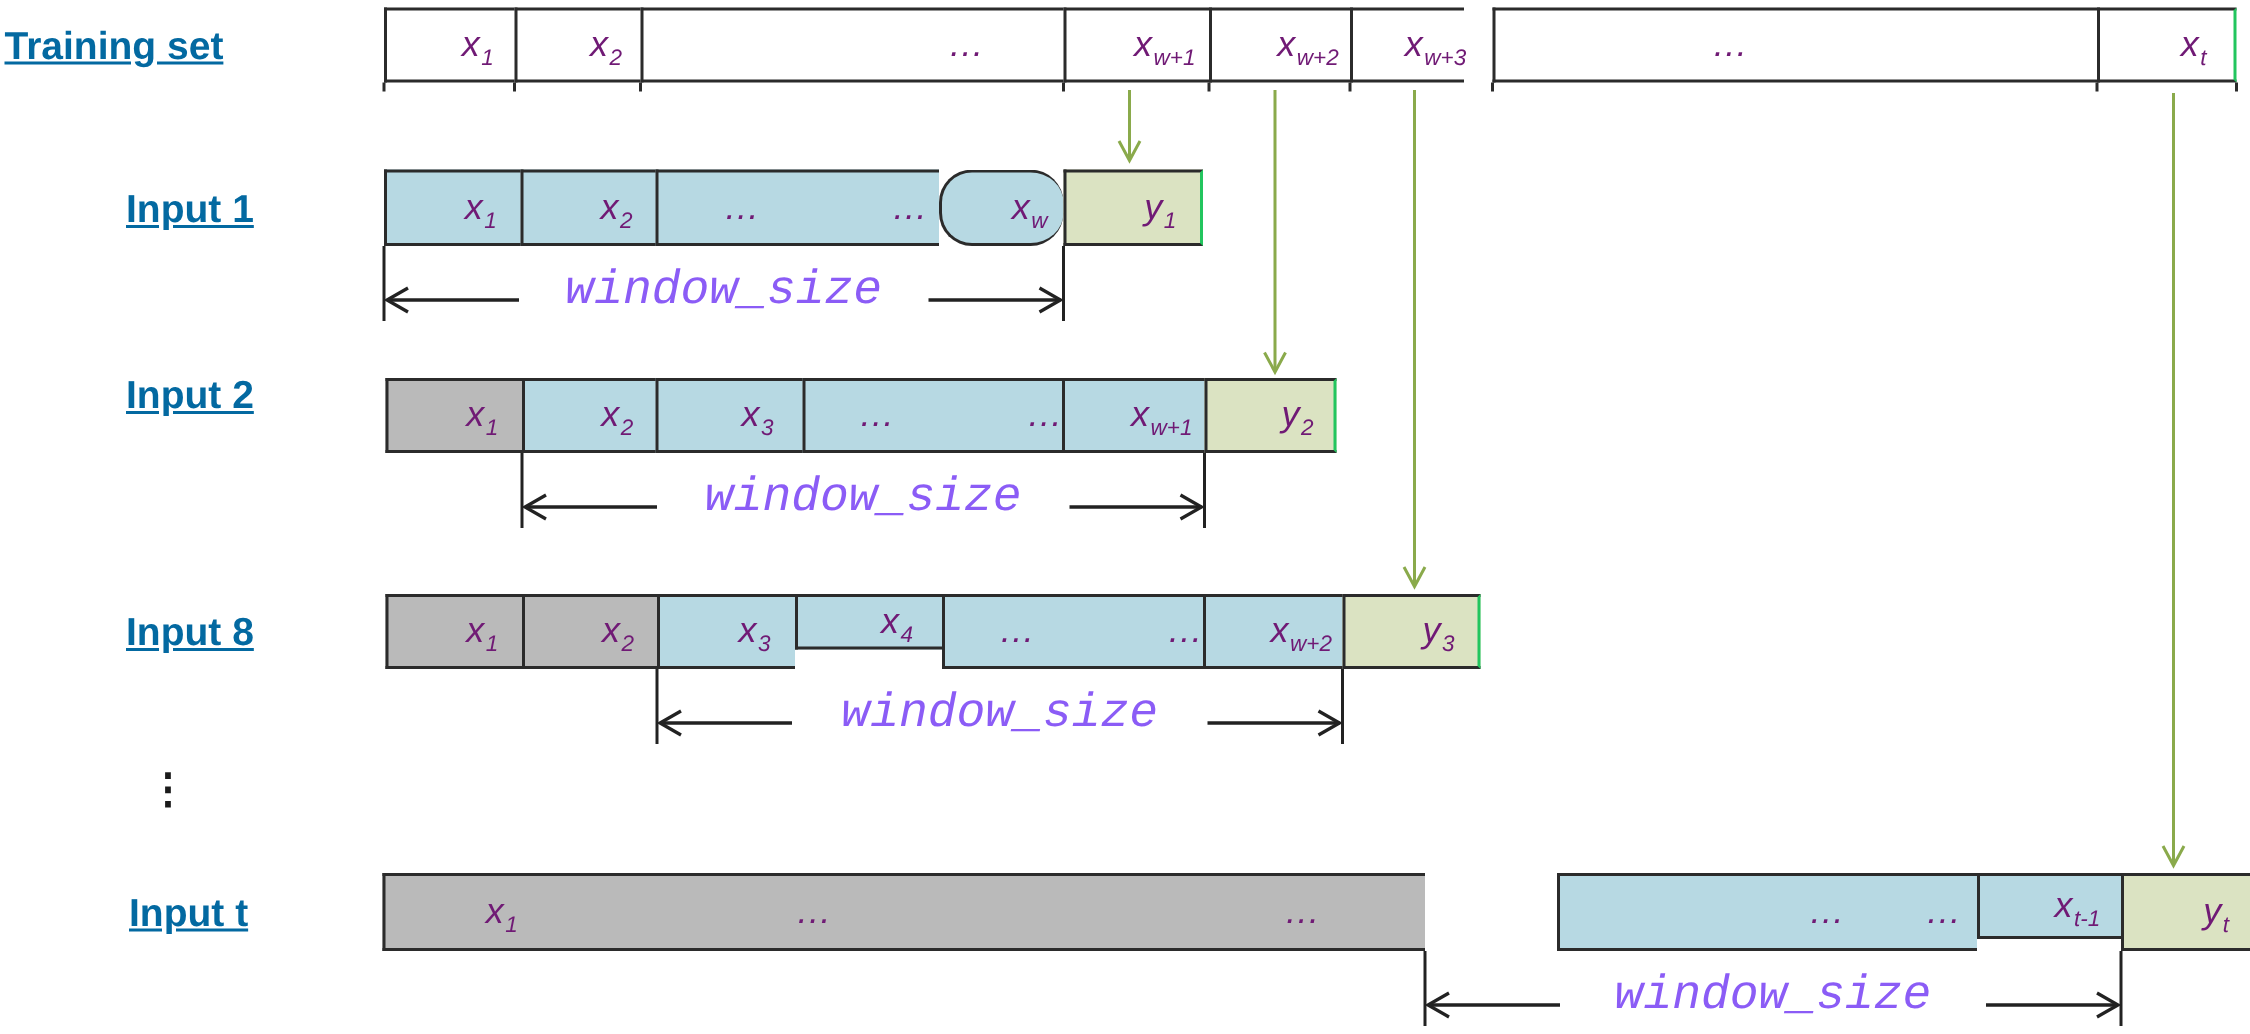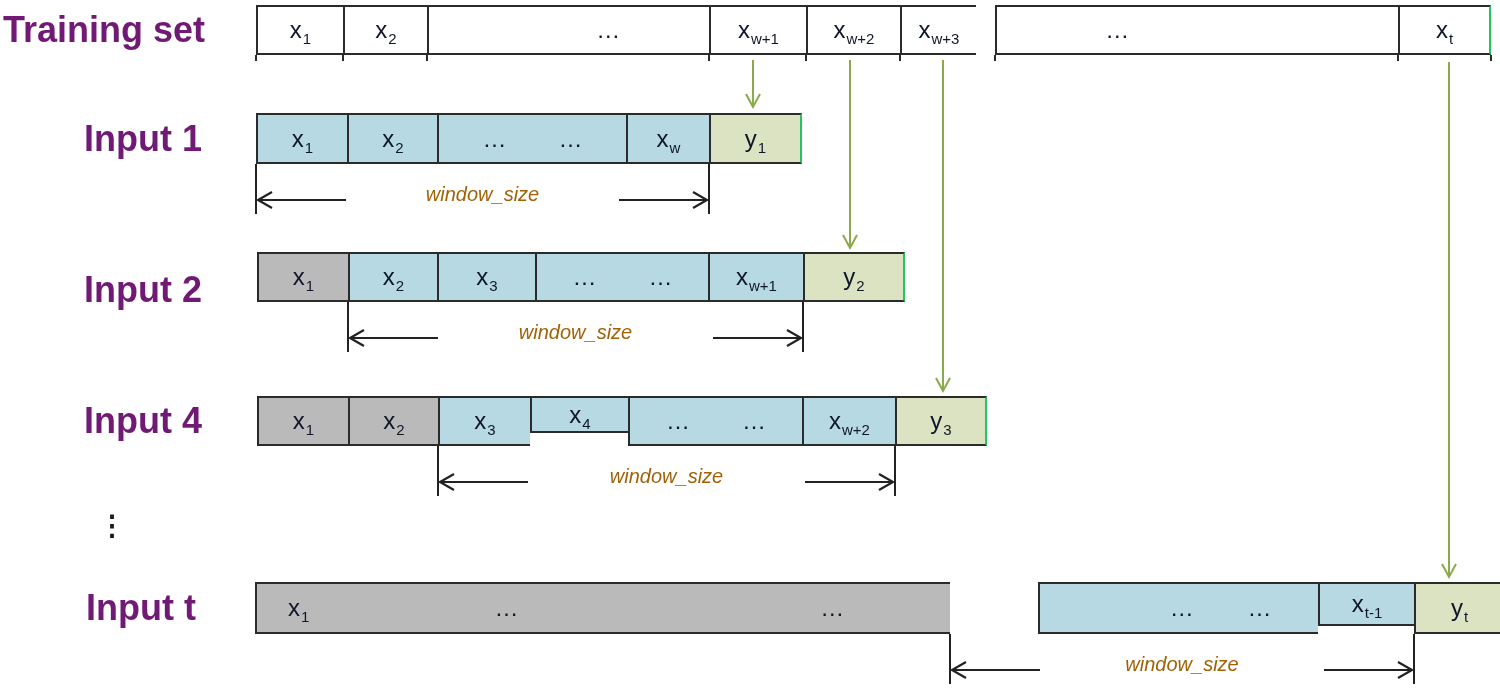--- a/index.html
+++ b/index.html
@@ -1,38 +1,38 @@
 <!DOCTYPE html>
 <html><head>
 <meta charset="utf-8">
 <style>
   html,body{margin:0;padding:0;background:#ffffff;}
   #canvas{
     position:relative;width:1500px;height:689px;background:#ffffff;
     font-family:"Liberation Sans",sans-serif;overflow:hidden;
   }
   .row-label{
-    position:absolute;font-weight:700;font-size:36px;color:#701a75;
-    transform:translateY(-50%);white-space:nowrap;line-height:1;
+    position:absolute;font-weight:700;font-size:26px;color:#0369a1;
+    transform:translateY(-50%);white-space:nowrap;line-height:1;text-decoration:underline;
   }
   .cell{
     position:absolute;box-sizing:border-box;
     border:2px solid #2b2b2b;border-right:none;
     display:flex;align-items:center;justify-content:center;gap:52px;
   }
   .cell.last{border-right:2px solid #22c55e;}
   .cell-text{
-    font-size:24px;color:#0f172a;
-    white-space:nowrap;line-height:1;
+    font-style:italic;font-size:24px;color:#701a75;
+    white-space:nowrap;line-height:1;margin-left:36px;
   }
   .cell-text.abs{position:absolute;top:50%;transform:translate(-50%,-50%);}
   .cell-text .sub{font-size:15px;position:relative;top:6px;margin-left:1px;}
   .window-label{
-    position:absolute;font-style:italic;font-size:20px;color:#a16207;
-    transform:translate(-50%,-50%);white-space:nowrap;line-height:1;
+    position:absolute;font-style:italic;font-size:32px;color:#8b5cf6;
+    transform:translate(-50%,-50%);white-space:nowrap;line-height:1;font-family:Liberation Mono, monospace;
   }
   .dots{
     position:absolute;font-weight:700;font-size:28px;color:#1a1a1a;
     transform:translate(-50%,-50%);line-height:0.85;text-align:center;
   }
   #overlay{position:absolute;left:0;top:0;pointer-events:none;}
 </style>
 </head>
 <body>
 
@@ -67,49 +67,49 @@
     <div class="cell" style="left: 256px; top: 113px; width: 91px; height: 51px; background: rgb(183, 217, 227);">
       <span class="cell-text"><span>x</span><span class="sub">1</span></span>
     </div>
     <div class="cell" style="left: 347px; top: 113px; width: 90px; height: 51px; background: rgb(183, 217, 227);">
       <span class="cell-text"><span>x</span><span class="sub">2</span></span>
     </div>
     <div class="cell" style="left: 437px; top: 113px; width: 189px; height: 51px; background: rgb(183, 217, 227);">
       <span class="cell-text"><span>…</span></span>
       <span class="cell-text"><span>…</span></span>
     </div>
-    <div class="cell" style="left: 626px; top: 113px; width: 83px; height: 51px; background: rgb(183, 217, 227);">
+    <div class="cell" style="left: 626px; top: 113px; width: 83px; height: 51px; background: rgb(183, 217, 227); border-radius: 22px;">
       <span class="cell-text"><span>x</span><span class="sub">w</span></span>
     </div>
     <div class="cell last" style="left: 709px; top: 113px; width: 93px; height: 51px; background: rgb(219, 227, 194); text-align: right;">
       <span class="cell-text"><span>y</span><span class="sub">1</span></span>
     </div>
     <div class="window-label" style="left: 482.5px; top: 194px;">window_size</div>
-    <div class="row-label" style="left: 84px; top: 290px;">Input 2</div>
+    <div class="row-label" style="left: 84px; top: 263px;">Input 2</div>
     <div class="cell" style="left: 257px; top: 252px; width: 91px; height: 50px; background: rgb(186, 186, 186);">
       <span class="cell-text"><span>x</span><span class="sub">1</span></span>
     </div>
     <div class="cell" style="left: 348px; top: 252px; width: 89px; height: 50px; background: rgb(183, 217, 227);">
       <span class="cell-text"><span>x</span><span class="sub">2</span></span>
     </div>
     <div class="cell" style="left: 437px; top: 252px; width: 98px; height: 50px; background: rgb(183, 217, 227);">
       <span class="cell-text"><span>x</span><span class="sub">3</span></span>
     </div>
     <div class="cell" style="left: 535px; top: 252px; width: 173px; height: 50px; background: rgb(183, 217, 227);">
       <span class="cell-text"><span>…</span></span>
       <span class="cell-text"><span>…</span></span>
     </div>
     <div class="cell" style="left: 708px; top: 252px; width: 95px; height: 50px; background: rgb(183, 217, 227);">
       <span class="cell-text"><span>x</span><span class="sub">w+1</span></span>
     </div>
-    <div class="cell last" style="left: 803px; top: 252px; width: 102px; height: 50px; background: rgb(219, 227, 194); text-align: right;">
+    <div class="cell last" style="left: 803px; top: 252px; width: 88px; height: 50px; background: rgb(219, 227, 194); text-align: right;">
       <span class="cell-text"><span>y</span><span class="sub">2</span></span>
     </div>
     <div class="window-label" style="left: 575.5px; top: 332px;">window_size</div>
-    <div class="row-label" style="left: 84px; top: 421px;">Input 4</div>
+    <div class="row-label" style="left: 84px; top: 421px;">Input 8</div>
     <div class="cell" style="left: 257px; top: 396px; width: 91px; height: 50px; background: rgb(186, 186, 186);">
       <span class="cell-text"><span>x</span><span class="sub">1</span></span>
     </div>
     <div class="cell" style="left: 348px; top: 396px; width: 90px; height: 50px; background: rgb(186, 186, 186);">
       <span class="cell-text"><span>x</span><span class="sub">2</span></span>
     </div>
     <div class="cell" style="left: 438px; top: 396px; width: 92px; height: 50px; background: rgb(183, 217, 227);">
       <span class="cell-text"><span>x</span><span class="sub">3</span></span>
     </div>
     <div class="cell" style="left: 530px; top: 396px; width: 98px; height: 37px; background: rgb(183, 217, 227);">

